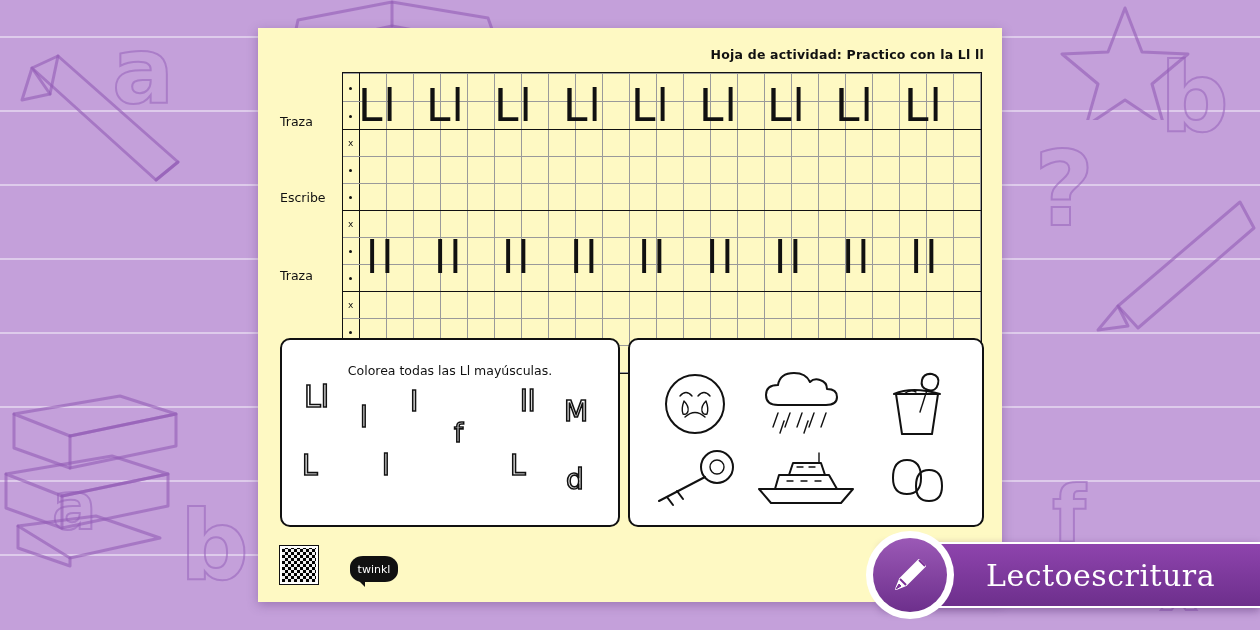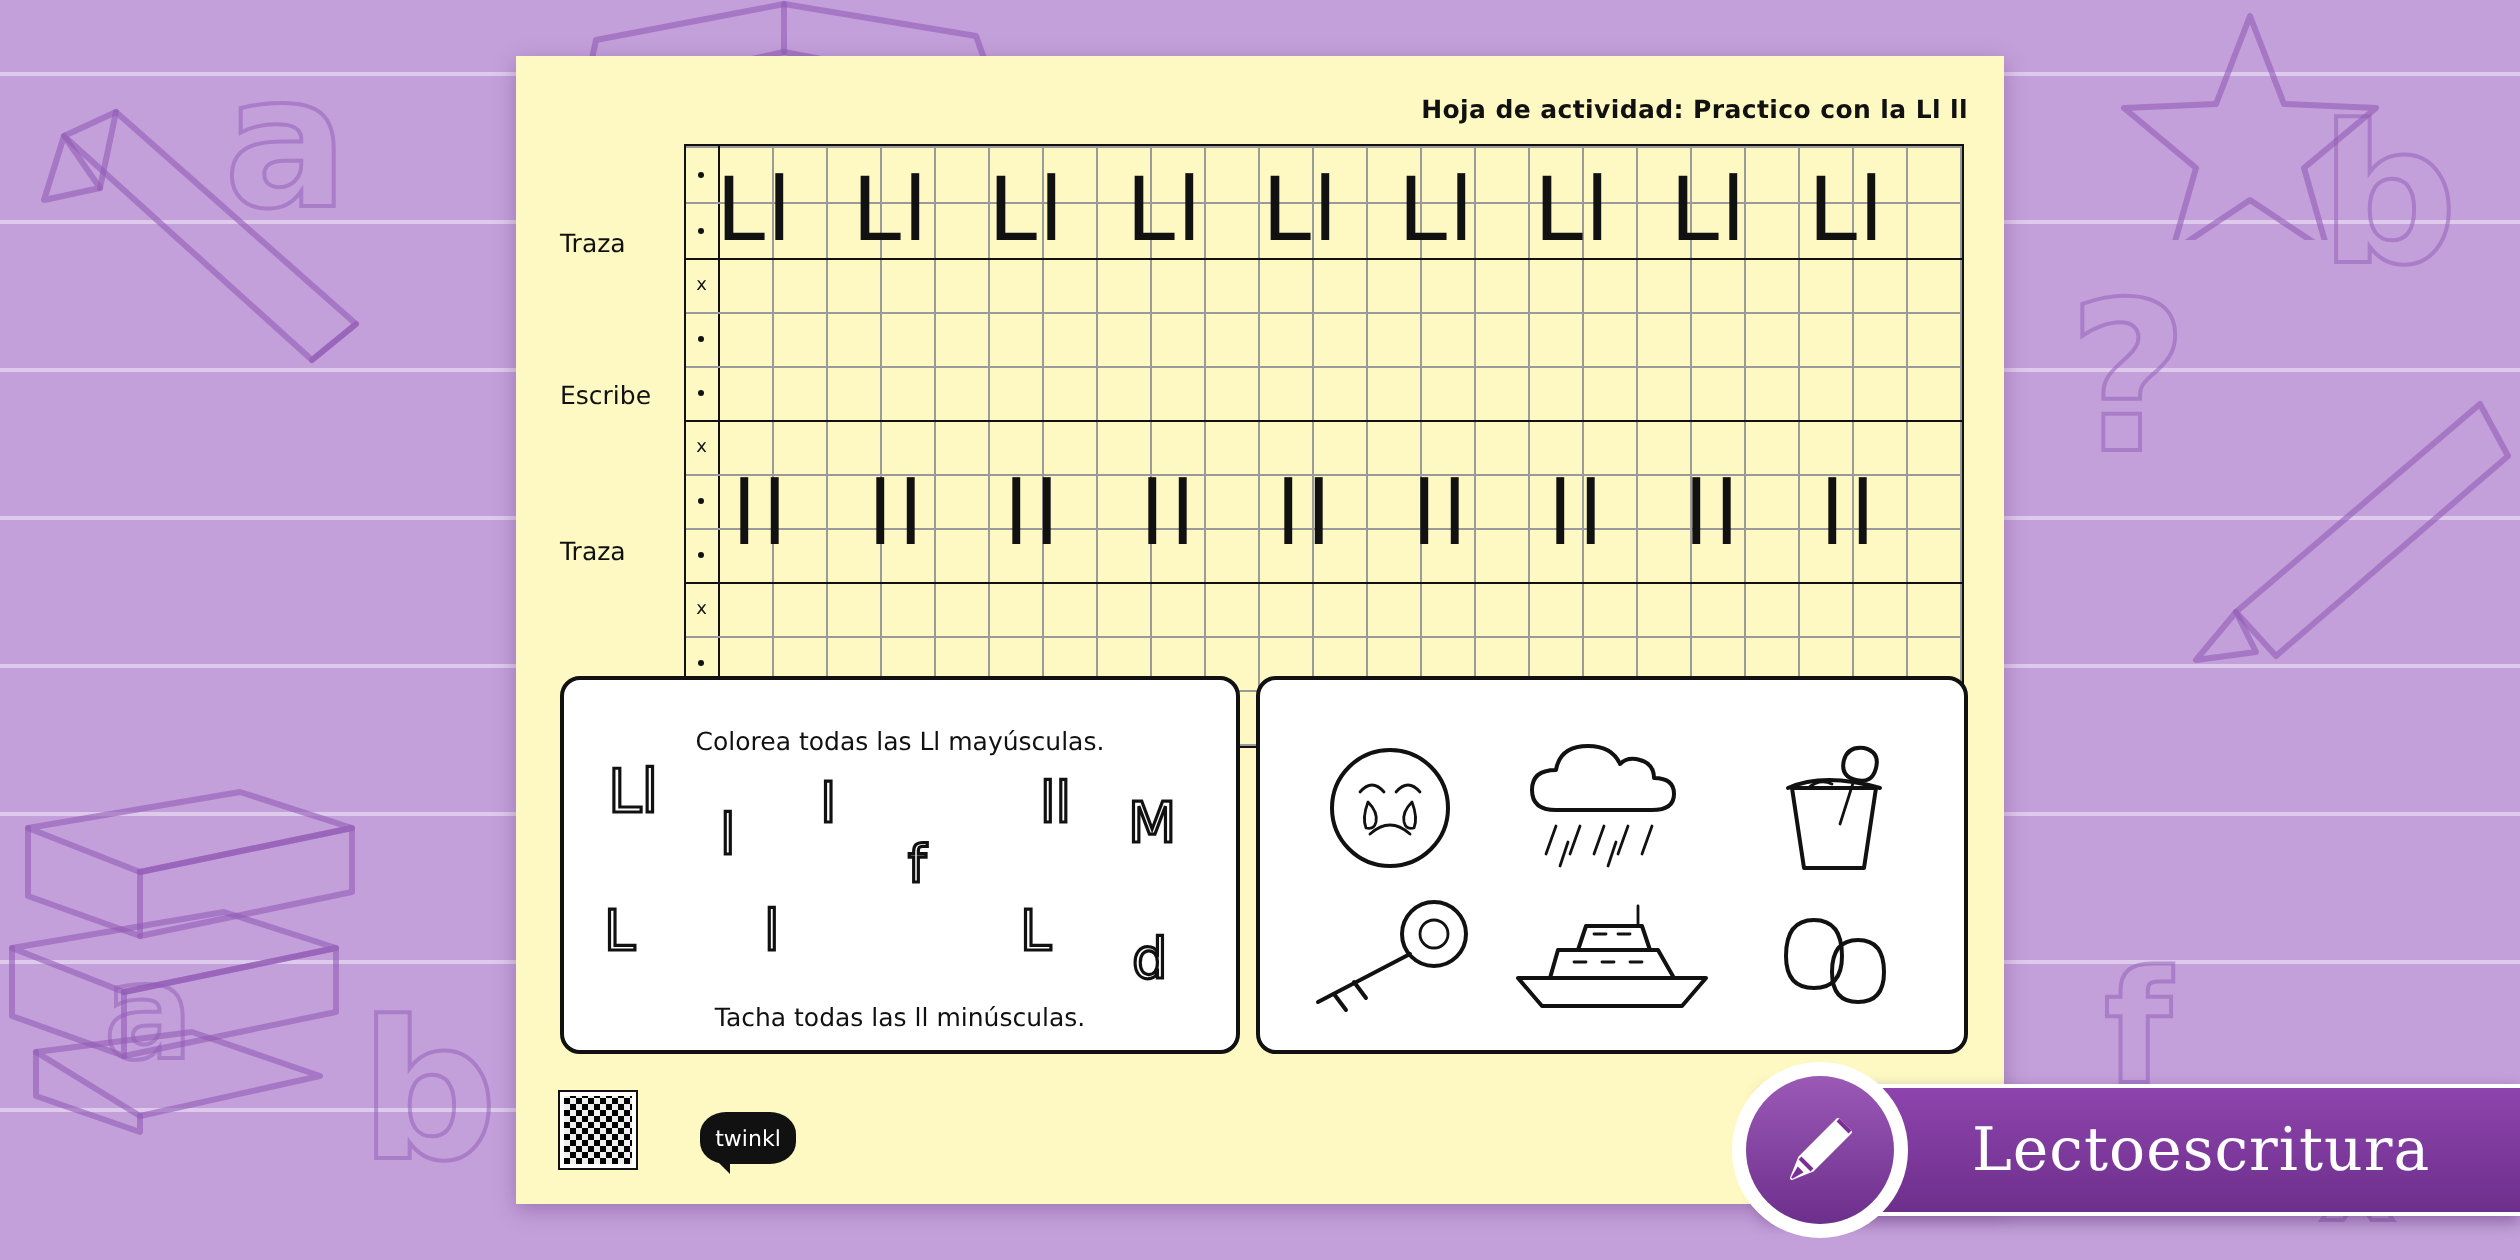--- a/index.html
+++ b/index.html
@@ -694,21 +694,20 @@
       <span class="cloud-letter" style="left:128px; top:48px;  font-size:28px;">I</span>
       <span class="cloud-letter" style="left:172px; top:80px;  font-size:26px;">f</span>
       <span class="cloud-letter" style="left:238px; top:48px;  font-size:28px;">ll</span>
       <span class="cloud-letter" style="left:282px; top:58px;  font-size:28px;">M</span>
       <span class="cloud-letter" style="left:20px;  top:112px; font-size:28px;">L</span>
       <span class="cloud-letter" style="left:100px; top:112px; font-size:28px;">l</span>
       <span class="cloud-letter" style="left:228px; top:112px; font-size:28px;">L</span>
       <span class="cloud-letter" style="left:284px; top:126px; font-size:28px;">d</span>
     </div>
 
-    <div class="panel-caption cap-bottom">Tacha todas las ll minúsculas.</div>
   </div>
 
   <div class="panel" id="panel-right">
 
     <div class="pic-grid">
 
       <div class="pic-cell">
         <svg width="78" height="70" viewBox="0 0 78 70">
           <circle class="ink" cx="39" cy="35" r="29"></circle>
           <path class="ink-thin" d="M24 27 q6 -7 12 0"></path>

